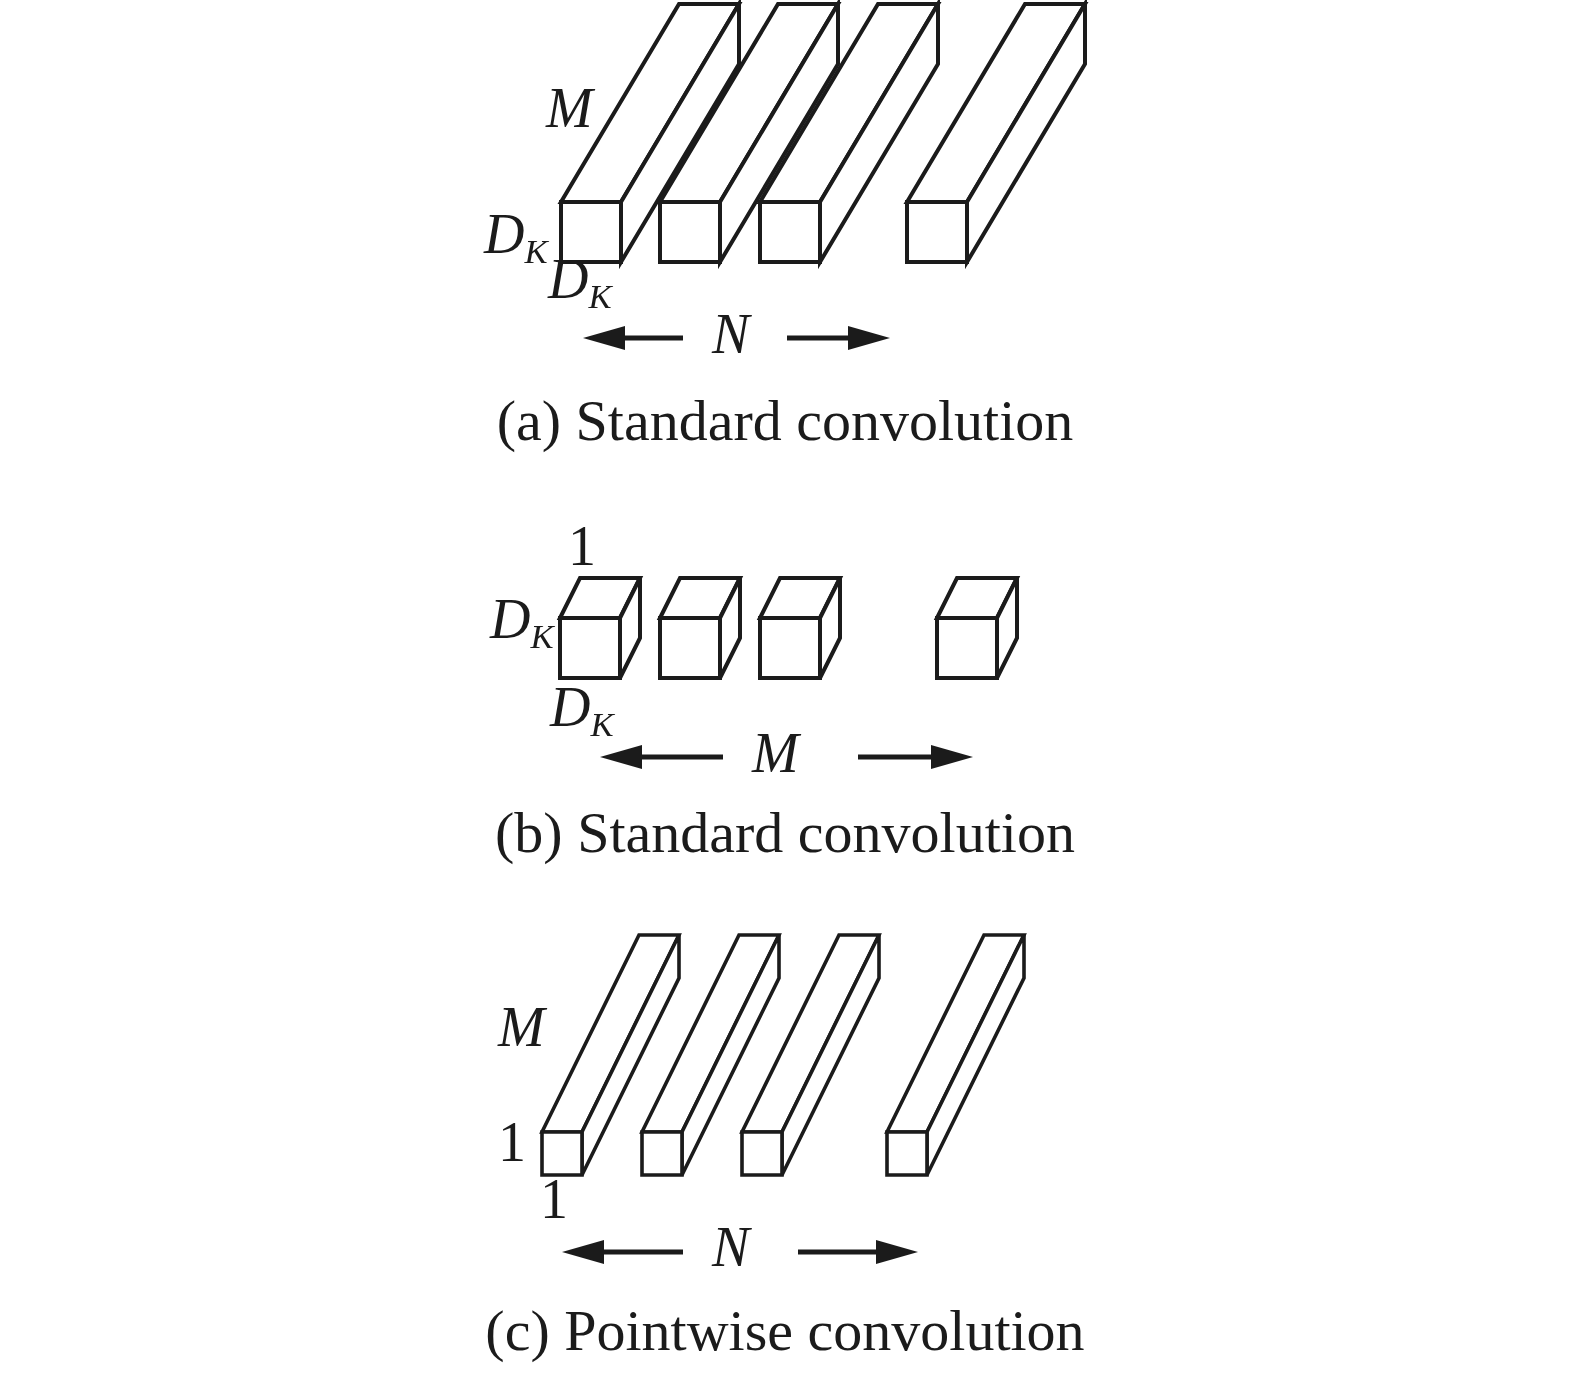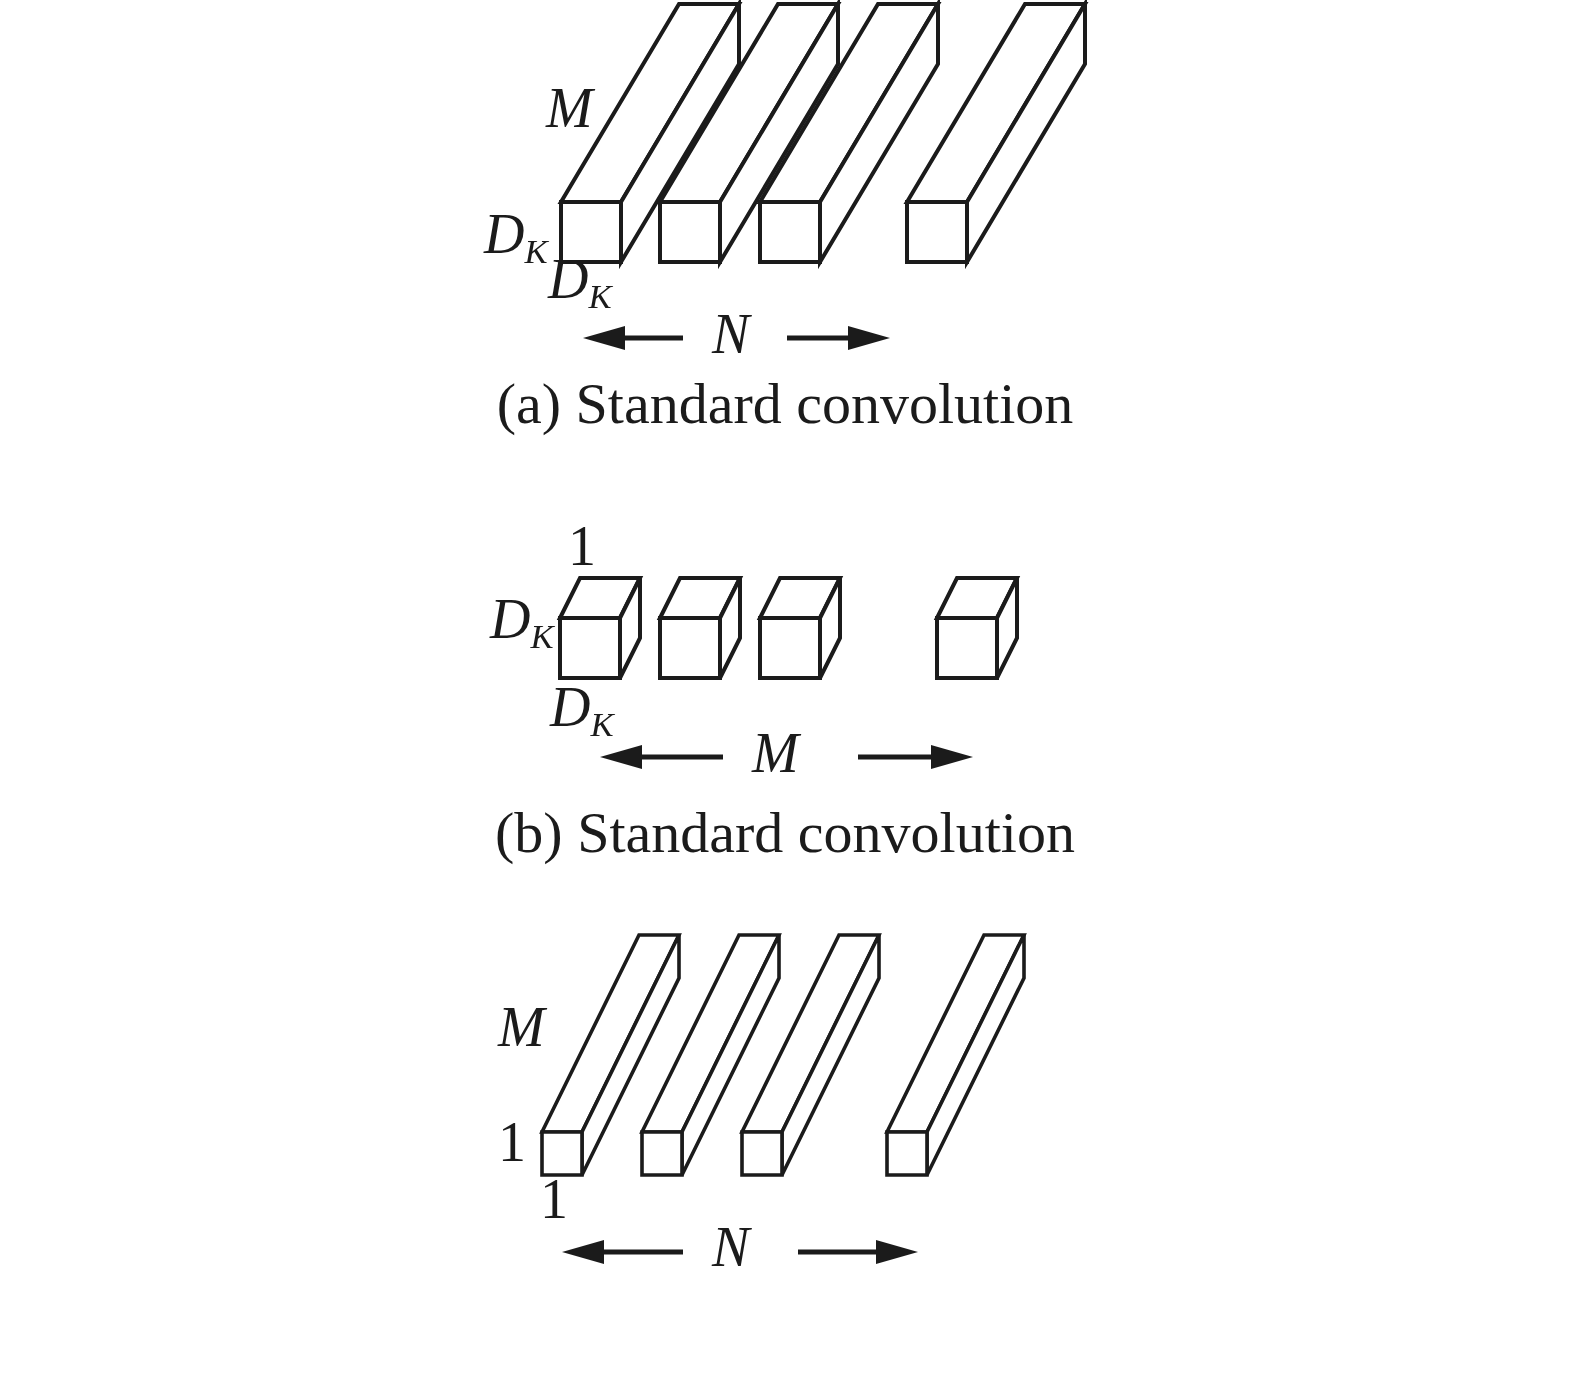--- a/index.html
+++ b/index.html
@@ -161,34 +161,35 @@
   </svg>
 
   <span class="label math" style="left:546px; top:80px;">M</span>
 
   <span class="label math" style="left:484px; top:206px;"><span>D</span><sub>K</sub></span>
 
   <span class="label math" style="left:548px; top:251px;"><span>D</span><sub>K</sub></span>
 
   <span class="label math" style="left:712px; top:306px;">N</span>
 
-  <div class="caption" style="top:375px;">(a) Standard convolution</div>
+  <div class="caption" style="top:392px;">(a) Standard convolution</div>
 
   <span class="label" style="left:568px; top:518px;">1</span>
 
   <span class="label math" style="left:490px; top:591px;"><span>D</span><sub>K</sub></span>
 
   <span class="label math" style="left:550px; top:679px;"><span>D</span><sub>K</sub></span>
 
   <span class="label math" style="left:752px; top:725px;">M</span>
 
   <div class="caption" style="top:804px;">(b) Standard convolution</div>
 
   <span class="label math" style="left:498px; top:999px;">M</span>
 
   <span class="label" style="left:498px; top:1114px;">1</span>
 
   <span class="label" style="left:540px; top:1171px;">1</span>
 
   <span class="label math" style="left:712px; top:1219px;">N</span>
 
+  <div class="caption" style="top:1302px;">(c) Pointwise convolution</div>
 
 </div>
 
 </body></html>

